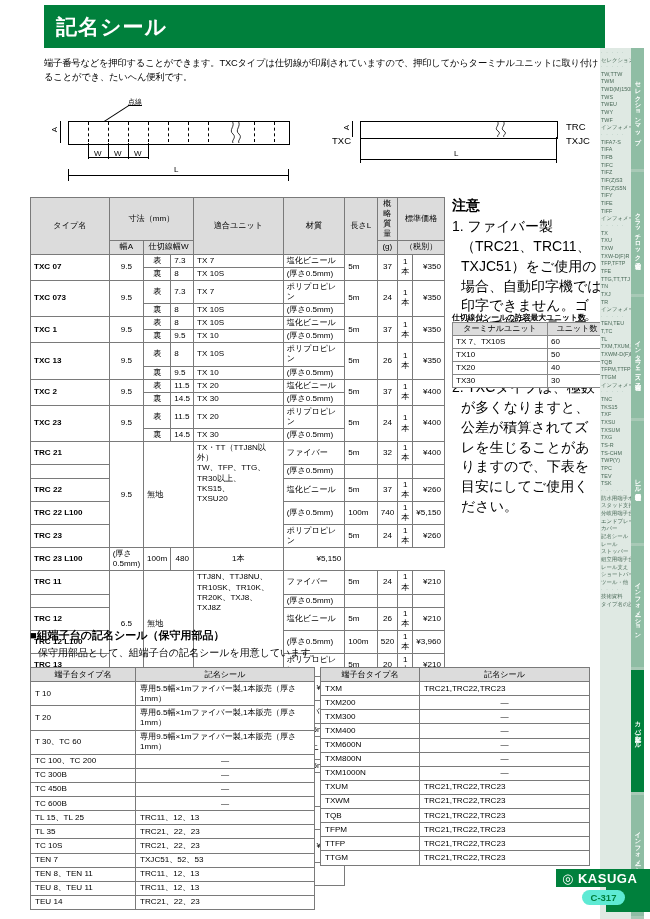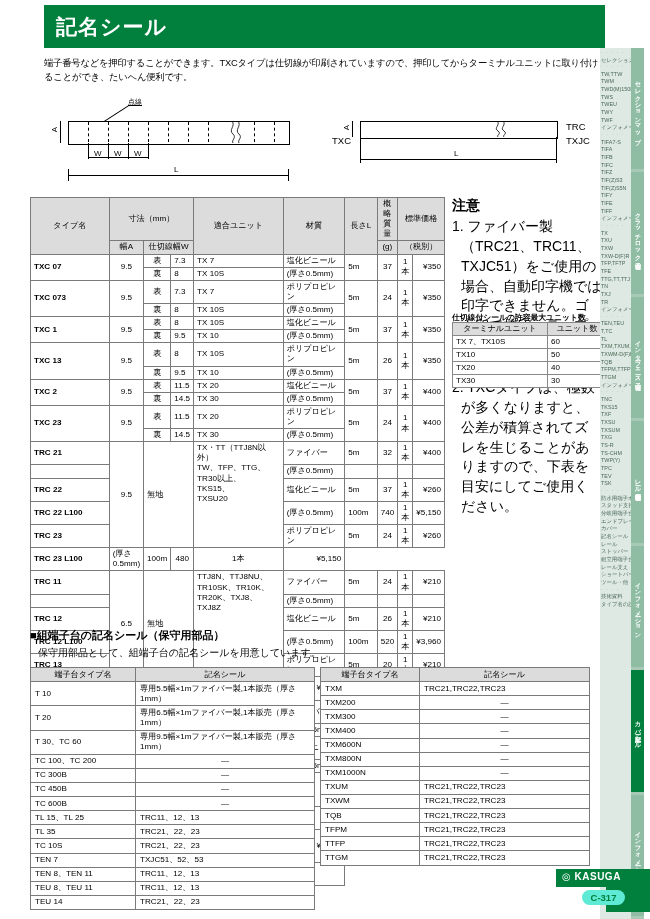--- a/index.html
+++ b/index.html
@@ -62,21 +62,21 @@
   .side-col-a{position:absolute;left:0;top:0;width:31px;bottom:0;background:#dfe9e3;}
   .side-col-b{position:absolute;left:31px;top:0;width:13px;bottom:0;background:#a8c9b6;}
   .side-links{position:absolute;left:1px;top:2px;width:30px;font-size:5.4px;line-height:1.42;color:#4a6a58;}
   .side-links div{white-space:nowrap;overflow:hidden;}
   .side-links .dotrow{color:#8aa898;letter-spacing:1.2px;font-size:4.6px;}
   .vtab{position:absolute;left:31px;width:13px;background:#8fbda4;color:#fff;font-size:6.2px;
         writing-mode:vertical-rl;text-orientation:upright;letter-spacing:0px;
         display:flex;align-items:center;justify-content:center;font-weight:bold;}
   .vtab.on{background:#00803c;}
   .logo-box{position:absolute;left:556px;top:869px;width:94px;height:18px;background:#00803c;}
-  .logo-txt{position:absolute;left:562px;top:871px;font-size:10px;font-weight:bold;color:#fff;letter-spacing:0.5px;}
+  .logo-txt{position:absolute;left:562px;top:871px;font-size:13px;font-weight:bold;color:#fff;letter-spacing:0.5px;}
   .pagenum{position:absolute;left:582px;top:890px;width:43px;height:15px;border-radius:8px;background:#5eead4;
            color:#00803c;font-size:9.5px;font-weight:bold;text-align:center;line-height:15px;}
   .foot-strip{position:absolute;left:606px;top:869px;width:44px;height:43px;background:#00803c;}
 </style>
 </head>
 <body>
 
 <div class="page">
 
   <div class="hdr-band"></div>

